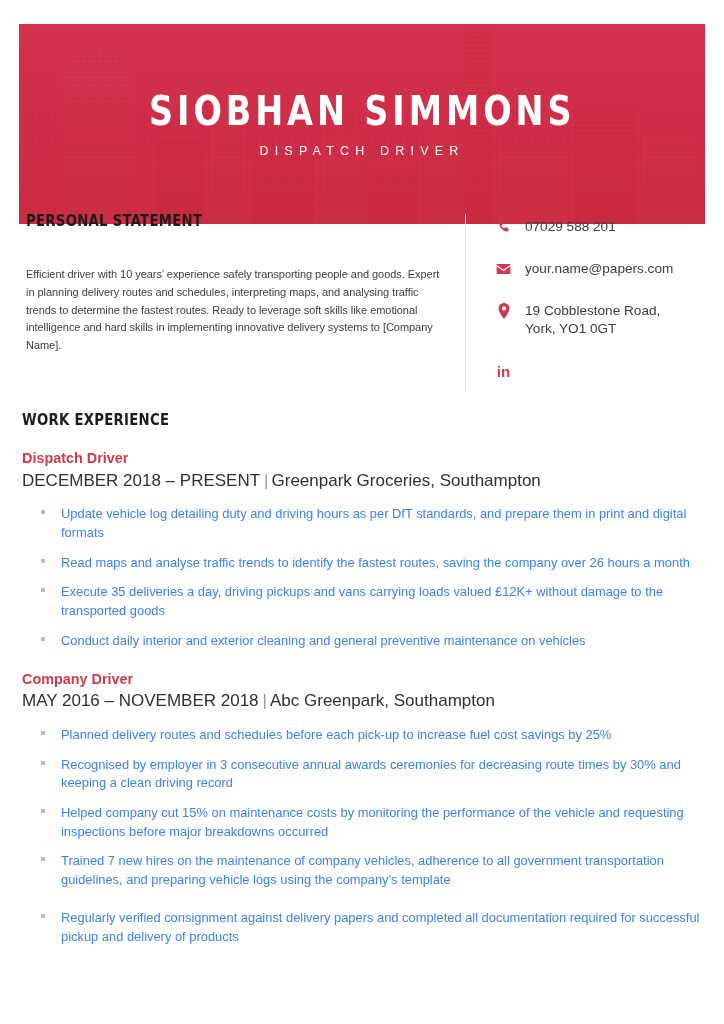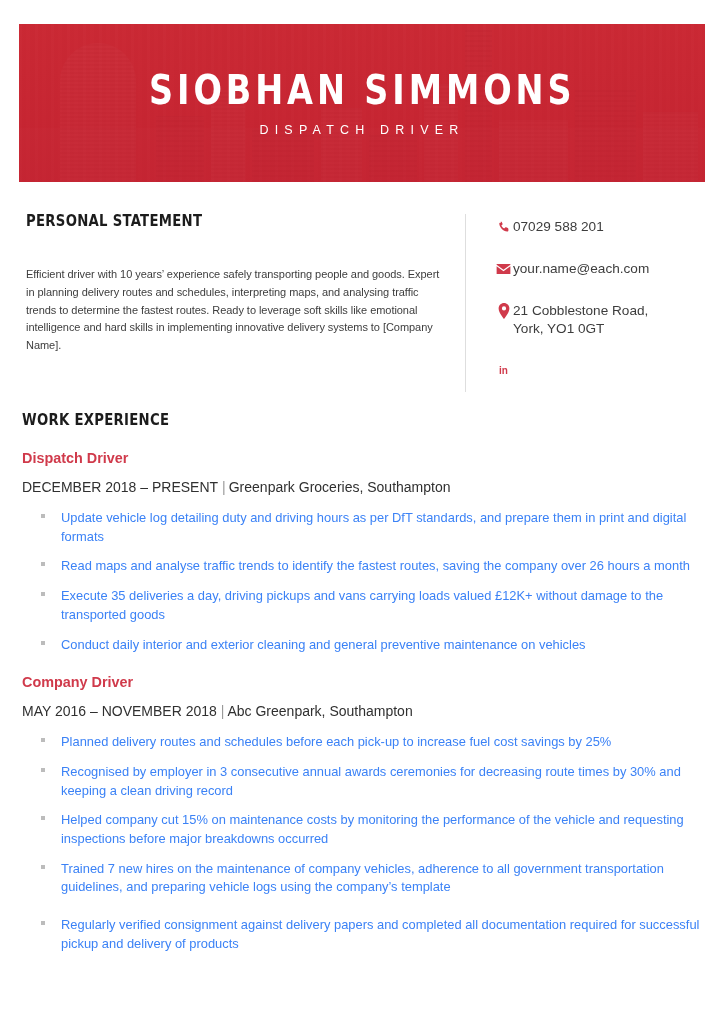--- a/index.html
+++ b/index.html
@@ -18,23 +18,23 @@
     height: 1024px;
     background: #ffffff;
   }
 
   
   .header {
     position: absolute;
     left: 19px;
     top: 24px;
     width: 686px;
-    height: 158px;
+    height: 200px;
     overflow: hidden;
-    background: #b91c1c;
+    background: #ec4899;
   }
   .header-photo {
     position: absolute;
     inset: 0;
     background:
       
       linear-gradient(to top, rgba(255,255,255,0.055) 0 34%, rgba(255,255,255,0) 34%),
       repeating-linear-gradient(90deg,
         rgba(255,255,255,0.05) 0 3px,
         rgba(0,0,0,0.018) 3px 7px,
@@ -131,39 +131,39 @@
   }
   .contact-col {
     position: absolute;
     left: 474px;
     top: 6px;
     width: 208px;
   }
   .contact-row {
     display: flex;
     align-items: flex-start;
-    gap: 2px;
+    gap: 14px;
     margin-bottom: 23px;
   }
   .contact-row:last-child { margin-bottom: 0; }
   .c-icon {
     width: 15px;
     min-width: 15px;
     height: 17px;
     display: flex;
     align-items: center;
     justify-content: center;
     color: #d03a4b;
     padding-top: 1px;
   }
   .c-icon svg { display: block; }
   .li-glyph {
     font-family: "Liberation Sans", sans-serif;
     font-weight: 700;
-    font-size: 10px;
+    font-size: 15px;
     color: #d03a4b;
     line-height: 1;
   }
   .c-text {
     font-size: 13.6px;
     line-height: 1.38;
     color: #3d3d3d;
   }
 
   
@@ -179,24 +179,24 @@
     width: 686px;
   }
   .job { margin-bottom: 19px; }
   .job-title {
     font-size: 14.4px;
     font-weight: 700;
     color: #d03a4b;
     line-height: 1.3;
   }
   .job-meta {
-    font-size: 14px;
+    font-size: 17px;
     color: #303030;
     line-height: 1.45;
-    margin-top: 9px;
+    margin-top: 1px;
   }
   .pipe {
     display: inline-block;
     color: #9a9a9a;
     font-weight: 300;
     padding: 0 3px 0 4px;
   }
   .bullets {
     margin-top: 12px;
     padding: 0;
@@ -267,31 +267,31 @@
         <span class="c-text">07029 588 201</span>
       </div>
 
       <div class="contact-row">
         <span class="c-icon">
           <svg width="15" height="12" viewBox="0 0 24 18" fill="currentColor">
             <path d="M1 1h22v1.3L12 10.2 1 2.3V1z"></path>
             <path d="M1 4.6l11 7.9 11-7.9V17H1V4.6z"></path>
           </svg>
         </span>
-        <span class="c-text">your.name@each.com</span>
+        <span class="c-text">your.name@papers.com</span>
       </div>
 
       <div class="contact-row">
         <span class="c-icon">
           <svg width="12" height="16" viewBox="0 0 16 22" fill="currentColor">
             <path d="M8 0C3.9 0 .6 3.3.6 7.4 .6 13 8 22 8 22s7.4-9 7.4-14.6C15.4 3.3 12.1 0 8 0zm0 10.3a2.9 2.9 0 110-5.8 2.9 2.9 0 010 5.8z"></path>
           </svg>
         </span>
         <span class="c-text">
-          <span>21 Cobblestone Road,</span><br>
+          <span>19 Cobblestone Road,</span><br>
           <span>York, YO1 0GT</span>
         </span>
       </div>
 
       <div class="contact-row">
         <span class="c-icon">
           <span class="li-glyph">in</span>
         </span>
       </div>
 

